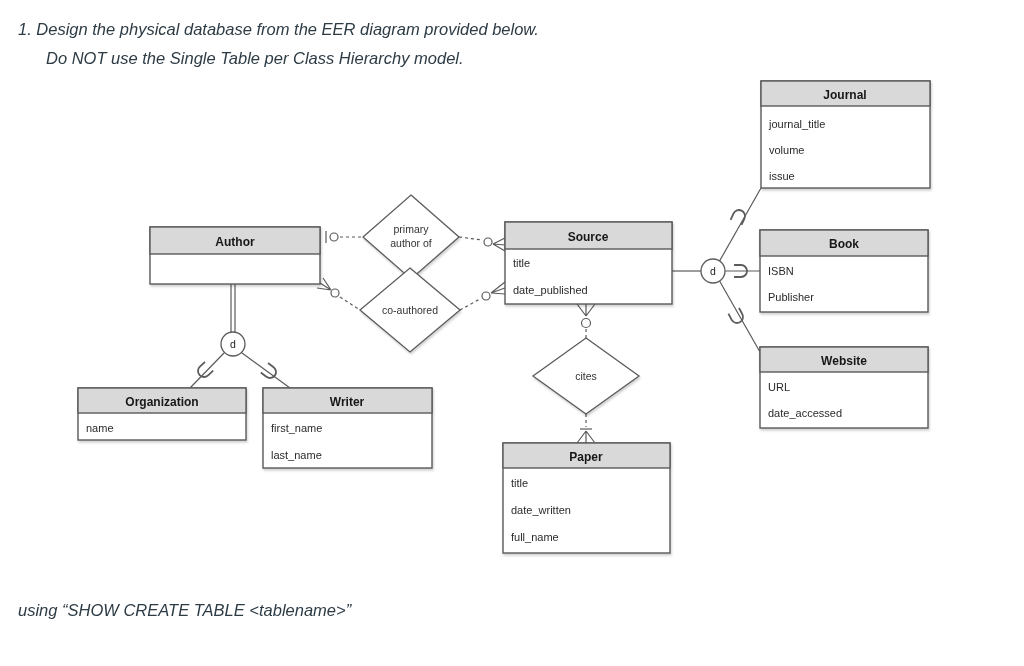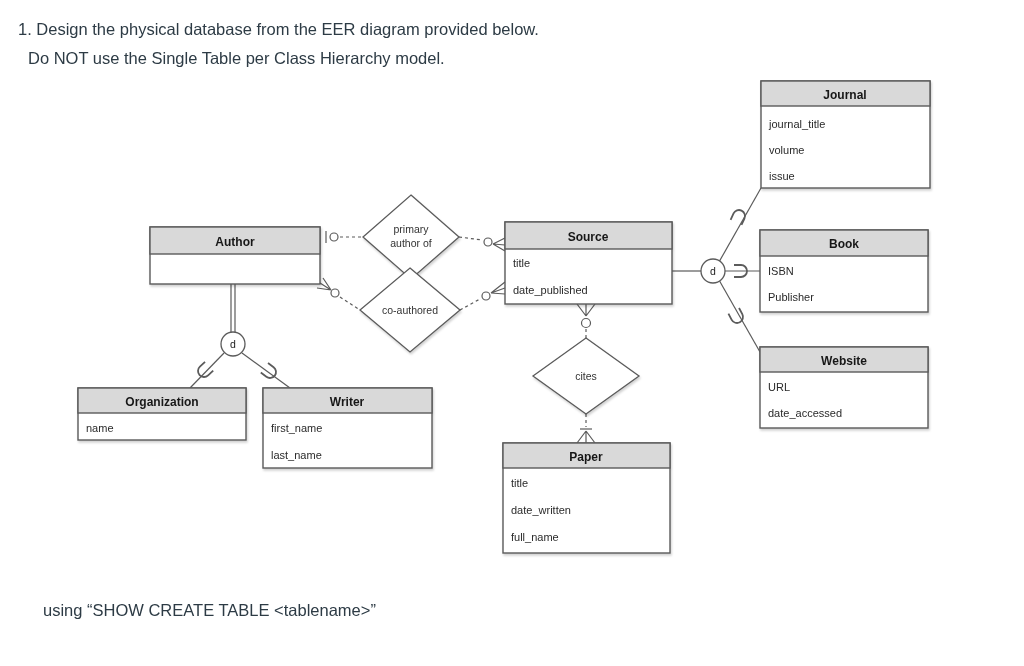--- a/index.html
+++ b/index.html
@@ -4,22 +4,22 @@
 <style>
   html, body { margin: 0; padding: 0; }
   body {
     width: 1024px; height: 666px;
     background: #ffffff;
     position: relative;
     overflow: hidden;
     font-family: "Liberation Sans", "DejaVu Sans", sans-serif;
   }
   .instr { position: absolute; color: #2d3b45; font-size: 16.5px; }
-  .iline { white-space: pre-wrap; line-height: 29px; }
-  .indent { margin-left: 10px; }
+  .iline { white-space: pre-wrap; line-height: 29px; font-style: italic; }
+  .indent { margin-left: 28px; }
   #diagram { position: absolute; left: 0; top: 0; }
 
   .entity, .diamond-g { filter: drop-shadow(1px 2px 1px rgba(0,0,0,0.18)); }
   .e-body   { fill: #ffffff; stroke: #5b5b5b; stroke-width: 1.4; }
   .e-header { fill: #d9d9d9; stroke: #5b5b5b; stroke-width: 1.4; }
   .e-title  { font-size: 12px; font-weight: bold; fill: #171717; text-anchor: middle;
               font-family: "Liberation Sans", sans-serif; }
   .e-attr   { font-size: 11px; fill: #2a2a2a; font-family: "Liberation Sans", sans-serif; }
   .diamond  { fill: #ffffff; stroke: #5b5b5b; stroke-width: 1.3; }
   .dm-label { font-size: 10.5px; fill: #333333; text-anchor: middle;
@@ -35,21 +35,21 @@
 </style>
 </head>
 <body>
 
 <div class="instr" style="left:18px; top:15px;">
   <div class="iline">1. Design the physical database from the EER diagram provided below.</div>
   <div class="iline indent">Do NOT use the Single Table per Class Hierarchy model.</div>
 </div>
 
 <div class="instr" style="left:18px; top:596px;">
-  <div class="iline" style="margin-left:25px">using “SHOW CREATE TABLE &lt;tablename&gt;”</div>
+  <div class="iline" style="">using “SHOW CREATE TABLE &lt;tablename&gt;”</div>
 </div>
 
 <svg id="diagram" width="1024" height="666" viewBox="0 0 1024 666">
 
   <g>
     <line class="nota" x1="326" y1="231" x2="326" y2="243"></line>
     <circle class="nota-circle" cx="334" cy="237" r="4"></circle>
     <line class="conn dashed" x1="340" y1="237" x2="363" y2="237"></line>
   </g>
 

